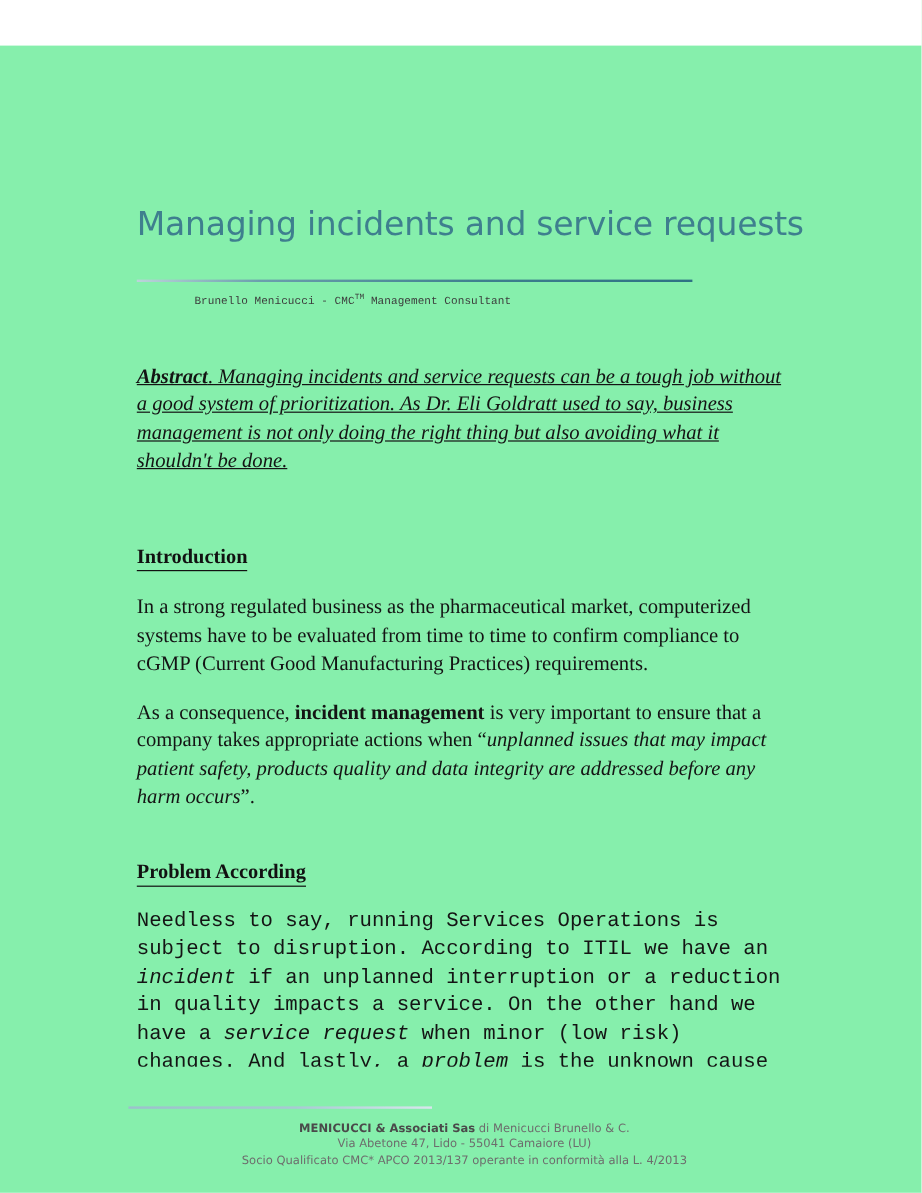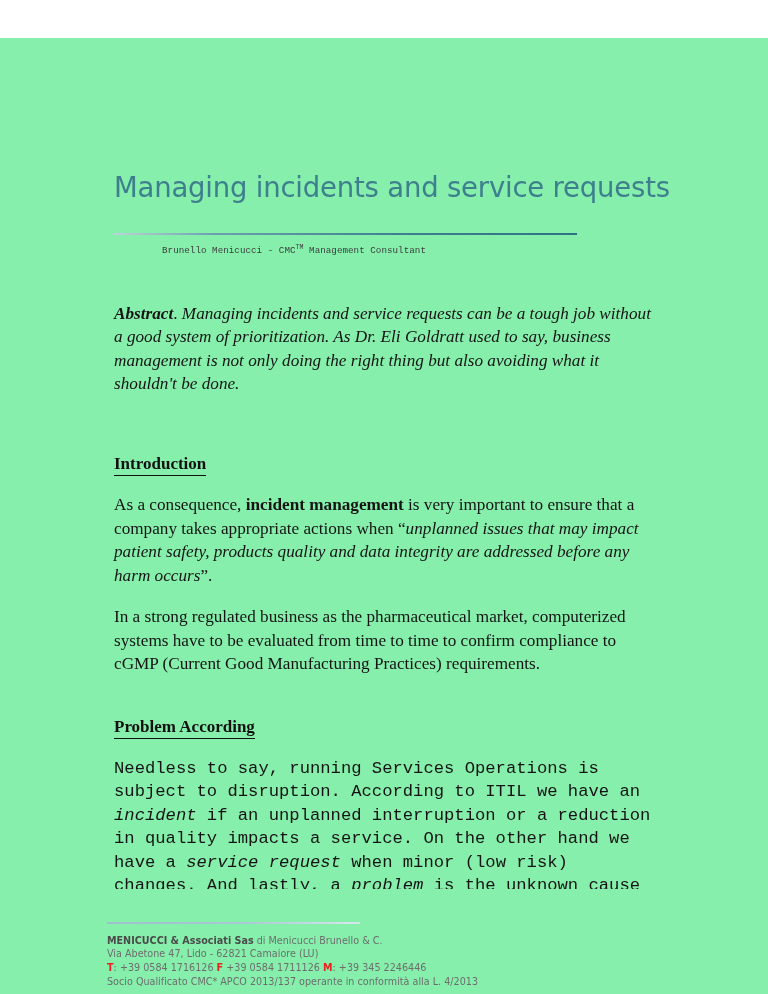--- a/index.html
+++ b/index.html
@@ -75,20 +75,21 @@
   }
 
   
   .abstract {
     margin-top: 46px;
     font-size: 17.2px;
     line-height: 1.365;
     font-style: italic;
     color: #141414;
     width: 537px;
+    text-decoration: underline;
   }
   .abstract .lead {
     font-weight: bold;
     font-style: italic;
   }
   .abstract .dot {
     font-style: normal;
     font-weight: normal;
   }
 
@@ -137,20 +138,21 @@
     height: 1.6px;
     background: linear-gradient(to right, #9cc0cc 0%, #a9c9d4 55%, #d8e6ec 100%);
     margin-bottom: 10px;
   }
   .footer-lines {
     font-family: "DejaVu Sans", sans-serif;
     font-size: 9.6px;
     line-height: 1.43;
     color: #6d6d6d;
     letter-spacing: 0.01px;
+    text-align: center;
   }
   .footer-lines .f-strong {
     font-weight: bold;
     color: #4a4a4a;
   }
   .footer-lines .f-red {
     color: #e8231f;
     font-weight: bold;
   }
   .footer-lines div { white-space: nowrap; }
@@ -168,36 +170,35 @@
     <div class="title-rule"></div>
 
     <div class="byline"><span>Brunello  Menicucci - CMC</span><sup>TM</sup><span> Management  Consultant</span></div>
 
     <p class="abstract"><span class="lead">Abstract</span><span class="dot">.</span><span> Managing incidents and service requests can be a tough job without a good system of prioritization. As Dr. Eli Goldratt used to say, business management is not only doing the right thing but also avoiding what it shouldn't be done.</span></p>
 
     <div class="section-wrap">
       <h2 class="section">Introduction</h2>
     </div>
 
+    <p class="body first">In a strong regulated business as the pharmaceutical market, computerized systems have to be evaluated from time to time to confirm compliance to cGMP (Current Good Manufacturing Practices) requirements.</p>
+
     <p class="body para-gap"><span>As a consequence, </span><strong>incident management</strong><span> is very important to ensure that a company takes appropriate actions when “</span><em>unplanned issues that may impact patient safety, products quality and data integrity are addressed before any harm occurs</em><span>”.</span></p>
-
-    <p class="body first">In a strong regulated business as the pharmaceutical market, computerized systems have to be evaluated from time to time to confirm compliance to cGMP (Current Good Manufacturing Practices) requirements.</p>
 
 
     <div class="section-wrap">
       <h2 class="section">Problem According</h2>
     </div>
 
     <p class="body first clipped"><span>Needless to say, running Services Operations is subject to disruption. According to ITIL we have an </span><em>incident</em><span> if an unplanned interruption or a reduction in quality impacts a service. On the other hand we have a </span><em>service request</em><span> when minor (low risk) changes. And lastly, a </span><em>problem</em><span> is the unknown cause of one (or more) incident(s) while for a </span><em>known error</em></p>
 
   </div>
 
   <div class="footer">
     <div class="footer-rule"></div>
     <div class="footer-lines">
       <div><span class="f-strong">MENICUCCI &amp; Associati Sas</span><span> di Menicucci Brunello &amp; C.</span></div>
-      <div>Via Abetone 47, Lido - 62821 Camaiore (LU)</div>
-      <div><span class="f-red">T</span><span>: </span><span>+39 0584 1716126 </span><span class="f-red">F</span><span> </span><span>+39 0584 1711126 </span><span class="f-red">M</span><span>: </span><span>+39 345 2246446</span></div>
+      <div>Via Abetone 47, Lido - 55041 Camaiore (LU)</div>
       <div>Socio Qualificato CMC* APCO 2013/137 operante in conformità alla L. 4/2013</div>
     </div>
   </div>
 
 </div>
 
 </body></html>

